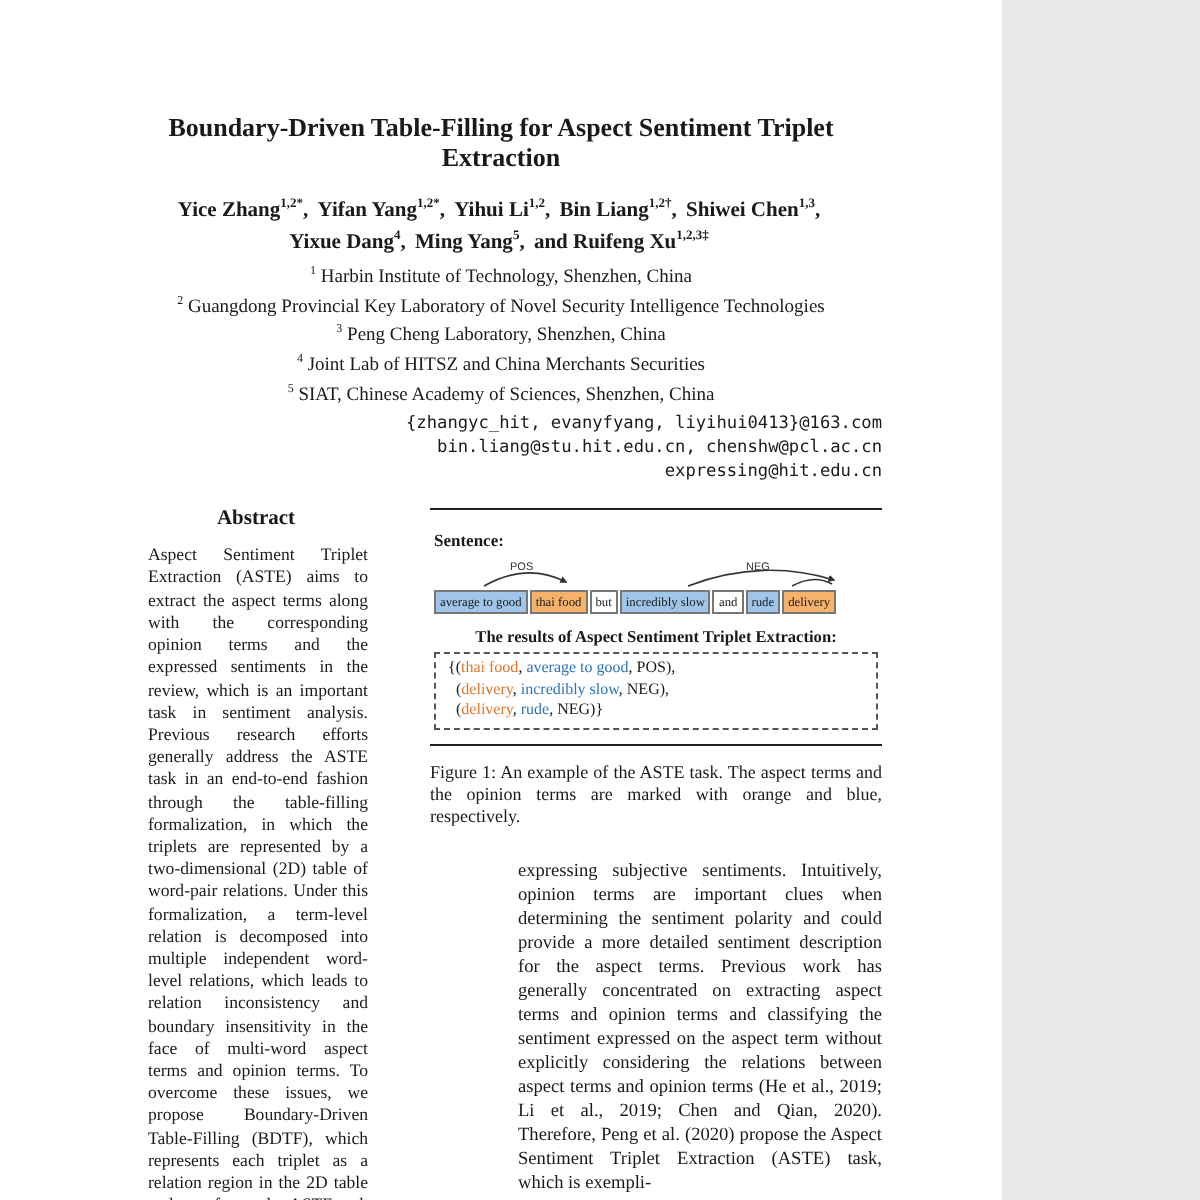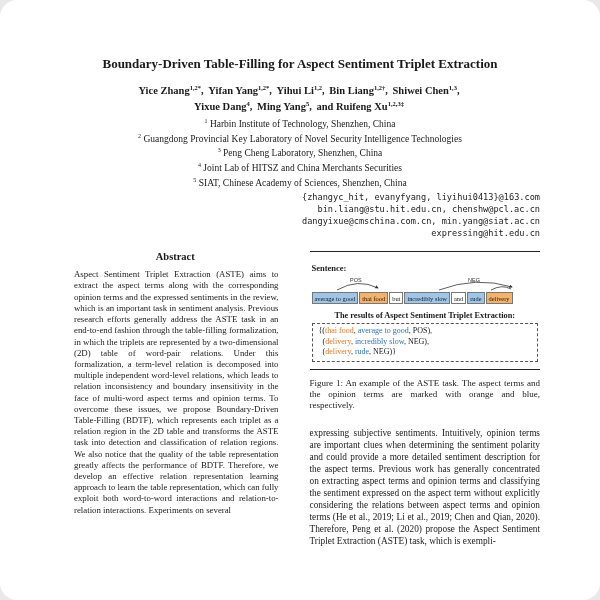--- a/index.html
+++ b/index.html
@@ -1,22 +1,21 @@
 <!DOCTYPE html>
 <html style="--aspect: #f6b26b; --opinion: #9fc5e8; --aspect-text: #e0762c; --opinion-text: #2e75b6;"><head>
 <meta charset="utf-8">
 <title>Paper</title>
 <style>
   * { margin:0; padding:0; box-sizing:border-box; }
   html,body { width:600px; background:#e9e9e9; }
   .page {
-    width:600px; height:600px; background:#ffffff; overflow:hidden;
+    width:501px; height:600px; background:#ffffff; overflow:hidden;
     padding:56px 60px 0; color:#1a1a1a;
     font-family:"Liberation Serif", serif;
-    border-radius:17px;
   }
   .title { text-align:center; font-weight:bold; font-size:13px; line-height:15px; }
   .authors { text-align:center; margin-top:9px; font-weight:bold; font-size:10.5px; line-height:13px; }
   .authors sup { font-size:6.5px; font-weight:bold; }
   .affiliations { text-align:center; margin-top:3px; font-size:9.5px; line-height:11.5px; }
   .affiliations sup { font-size:6px; }
   .emails { text-align:right; margin-top:2px; font-family:"DejaVu Sans Mono", monospace; font-size:8.6px; line-height:12px; }
   .columns { display:flex; gap:19px; margin-top:12px; }
   .col { width:230.5px; }
   .abstract-heading { text-align:center; font-weight:bold; font-size:10.5px; margin-bottom:7px; }
@@ -27,21 +26,21 @@
   .arc-label { font-size:5.5px; fill:#333; font-family:"Liberation Sans", sans-serif; }
   .tokens { white-space:nowrap; font-size:6.4px; line-height:9px; }
   .tok { display:inline-block; border:0.8px solid #777; padding:0.5px 2px; margin-right:1px; background:#fff; }
   .tok.opinion { background:var(--opinion, #9fc5e8); }
   .tok.aspect { background:var(--aspect, #f6b26b); }
   .results-label { font-weight:bold; font-size:8.3px; margin-top:7px;text-align:center; }
   .triplet-box { border:1px dashed #555; margin-top:3px; padding:2px 6px 3px; font-size:8px; line-height:10.5px; }
   .aspect-text { color:var(--aspect-text, #e0762c); }
   .opinion-text { color:var(--opinion-text, #2e75b6); }
   .fig-caption { font-size:9px; line-height:11.3px; text-align:justify; margin-top:8px; }
-  .body-text { font-size:9.3px; line-height:12px; text-align:justify; margin-top:15px; }
+  .body-text { font-size:9.3px; line-height:12px; text-align:justify; margin-top:15px;margin-left:44px; }
   .au { white-space:nowrap; margin-right:2px; }
 </style>
 </head>
 <body>
 
 <div class="page">
 
   <h1 class="title">Boundary-Driven Table-Filling for Aspect Sentiment Triplet Extraction</h1>
 
   <div class="authors">
@@ -53,21 +52,20 @@
       <div><sup>1</sup> Harbin Institute of Technology, Shenzhen, China</div>
       <div><sup>2</sup> Guangdong Provincial Key Laboratory of Novel Security Intelligence Technologies</div>
       <div><sup>3</sup> Peng Cheng Laboratory, Shenzhen, China</div>
       <div><sup>4</sup> Joint Lab of HITSZ and China Merchants Securities</div>
       <div><sup>5</sup> SIAT, Chinese Academy of Sciences, Shenzhen, China</div>
     </div>
 
   <div class="emails">
       <div>{zhangyc_hit, evanyfyang, liyihui0413}@163.com</div>
       <div>bin.liang@stu.hit.edu.cn, chenshw@pcl.ac.cn</div>
-      <div>dangyixue@cmschina.com.cn, min.yang@siat.ac.cn</div>
       <div>expressing@hit.edu.cn</div>
     </div>
 
   <div class="columns">
 
     <div class="col">
       <div class="abstract-heading">Abstract</div>
       <p class="abstract-text">Aspect Sentiment Triplet Extraction (ASTE) aims to extract the aspect terms along with the corresponding opinion terms and the expressed sentiments in the review, which is an important task in sentiment analysis. Previous research efforts generally address the ASTE task in an end-to-end fashion through the table-filling formalization, in which the triplets are represented by a two-dimensional (2D) table of word-pair relations. Under this formalization, a term-level relation is decomposed into multiple independent word-level relations, which leads to relation inconsistency and boundary insensitivity in the face of multi-word aspect terms and opinion terms. To overcome these issues, we propose Boundary-Driven Table-Filling (BDTF), which represents each triplet as a relation region in the 2D table and transforms the ASTE task into detection and classification of relation regions. We also notice that the quality of the table representation greatly affects the performance of BDTF. Therefore, we develop an effective relation representation learning approach to learn the table representation, which can fully exploit both word-to-word interactions and relation-to-relation interactions. Experiments on several</p>
     </div>
 

